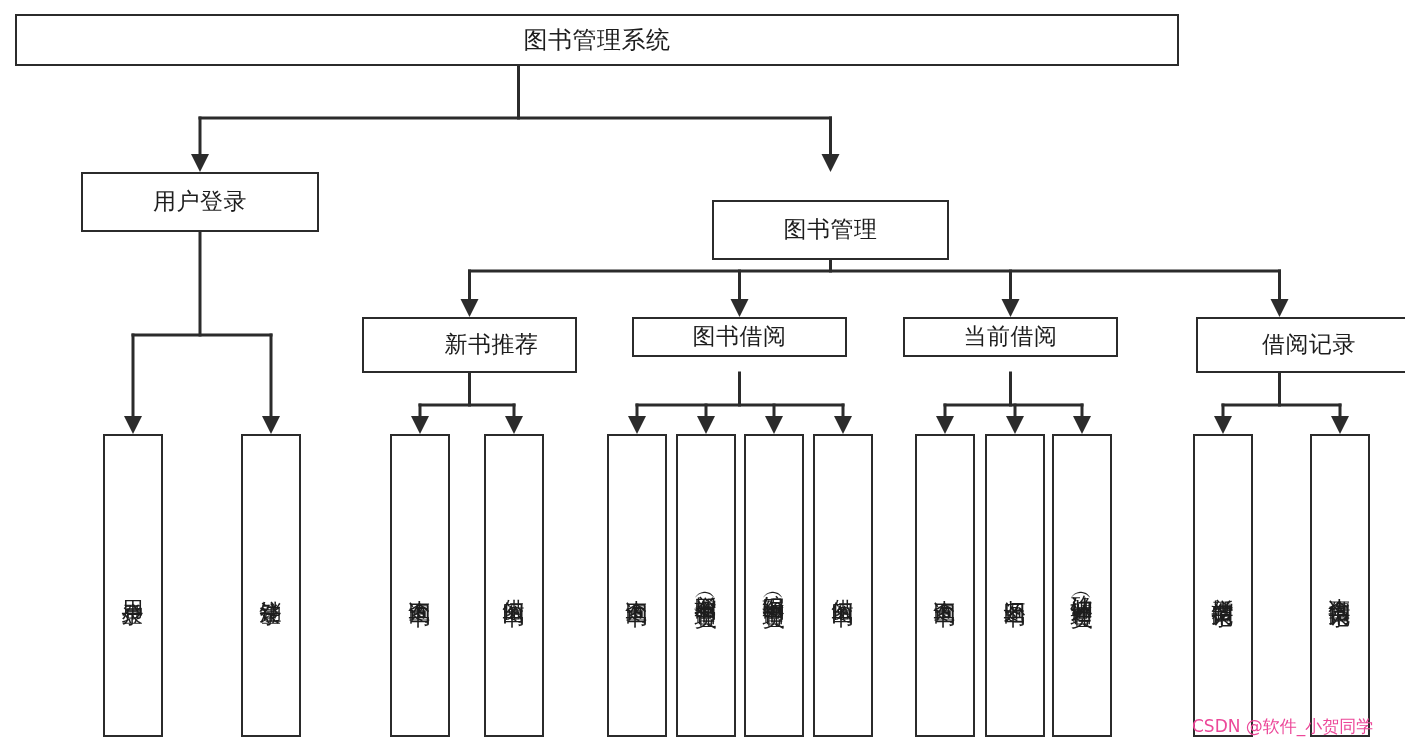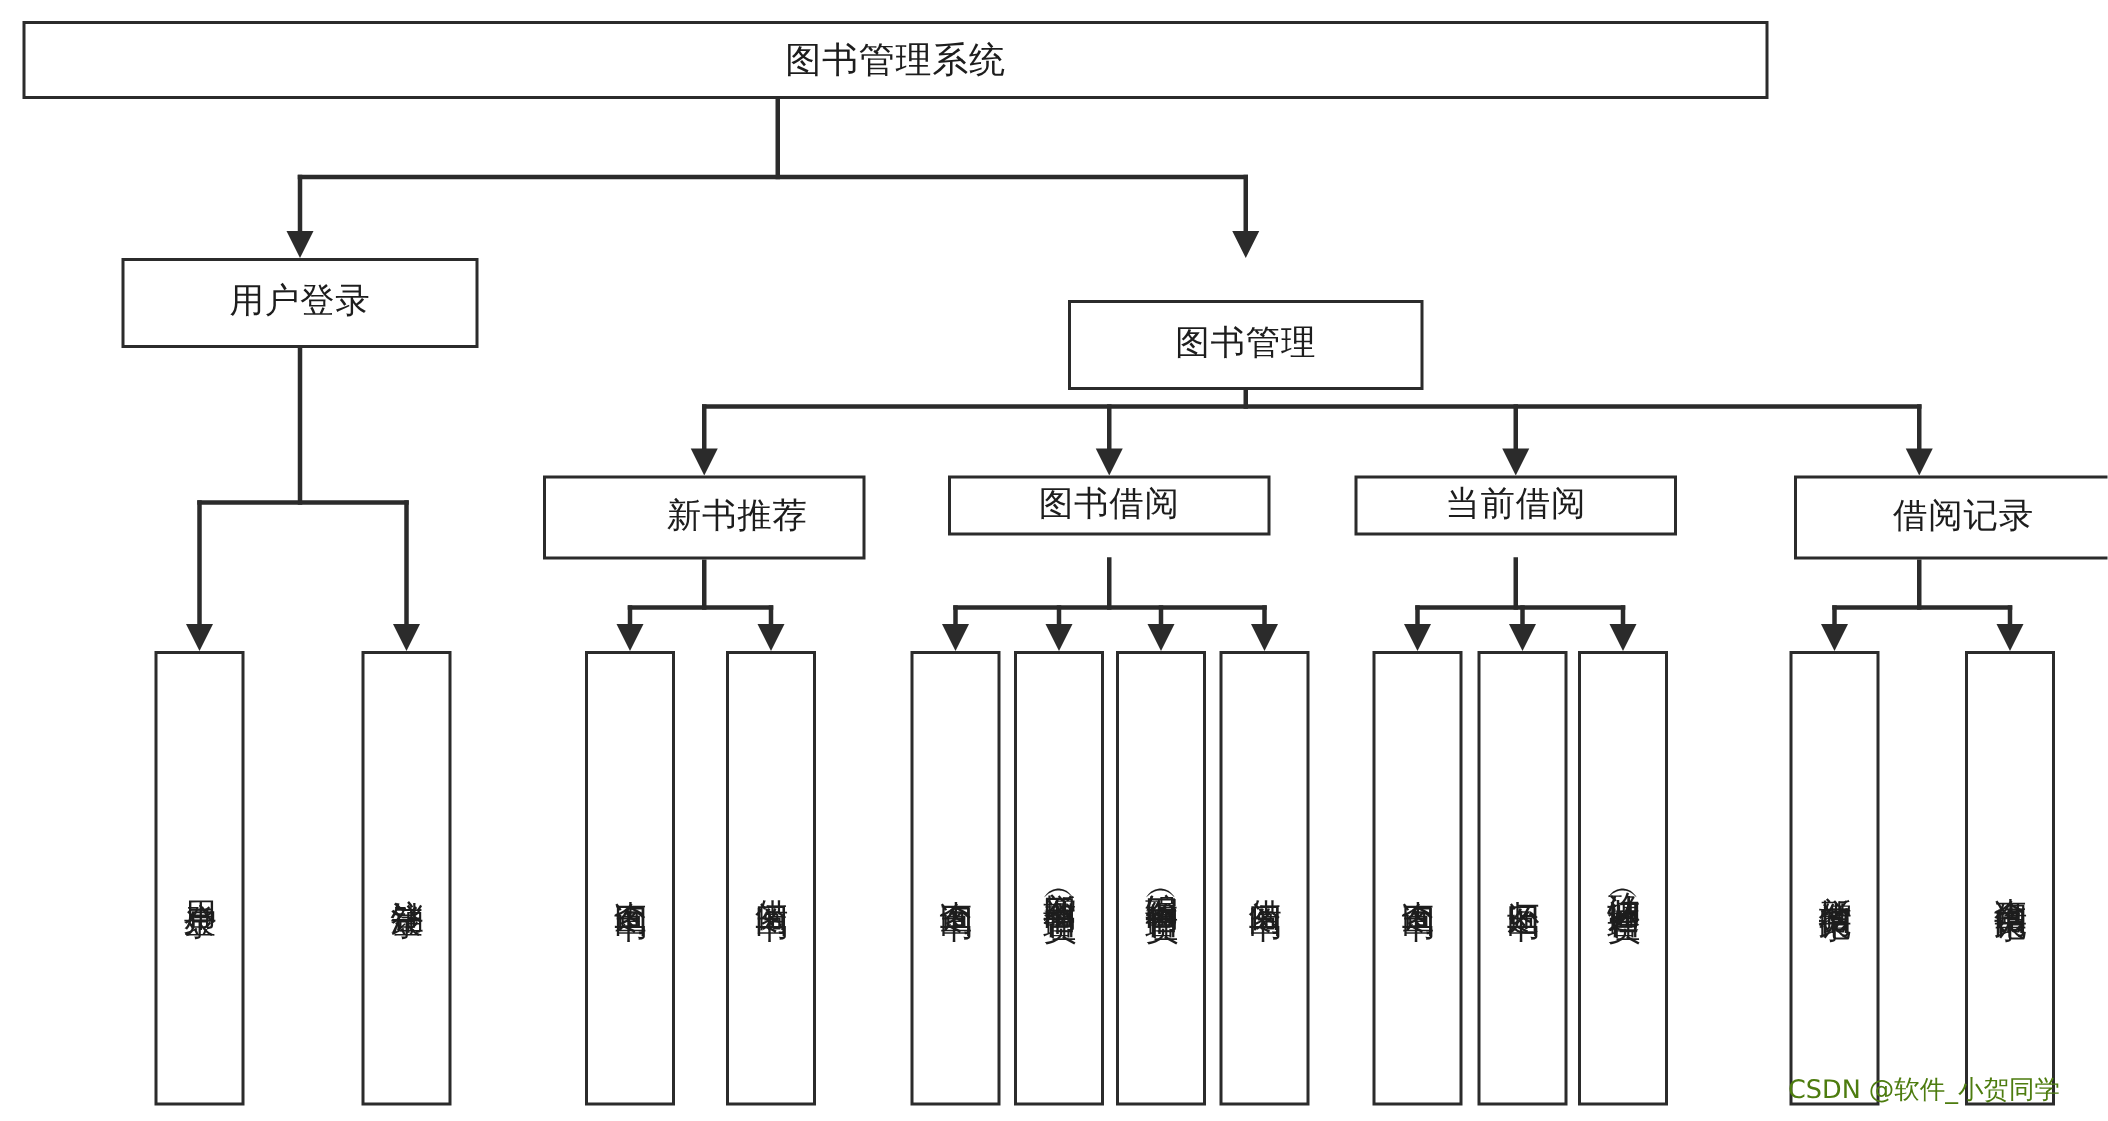--- a/index.html
+++ b/index.html
@@ -56,21 +56,21 @@
     letter-spacing: 2px;
     line-height: 1.05;
   }
   .root-box .node-label {
     font-size: 24px;
   }
   .watermark {
     position: absolute;
     font-family: "DejaVu Sans", "Liberation Sans", sans-serif;
     font-size: 17px;
-    color: #4d7c0f;
+    color: #ec4899;
     white-space: nowrap;
     pointer-events: none;
   }
 </style>
 </head>
 <body>
 
 <div id="diagram-root">
 
   <svg class="connector-layer" viewBox="0 0 1405 747" xmlns="http://www.w3.org/2000/svg">

